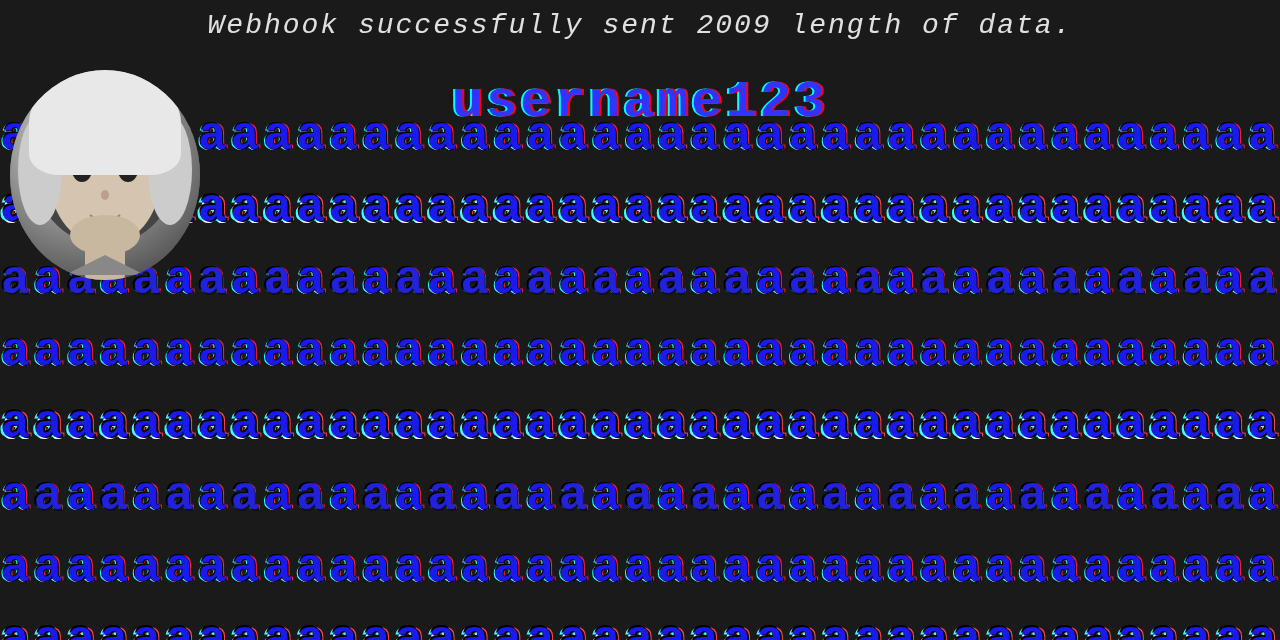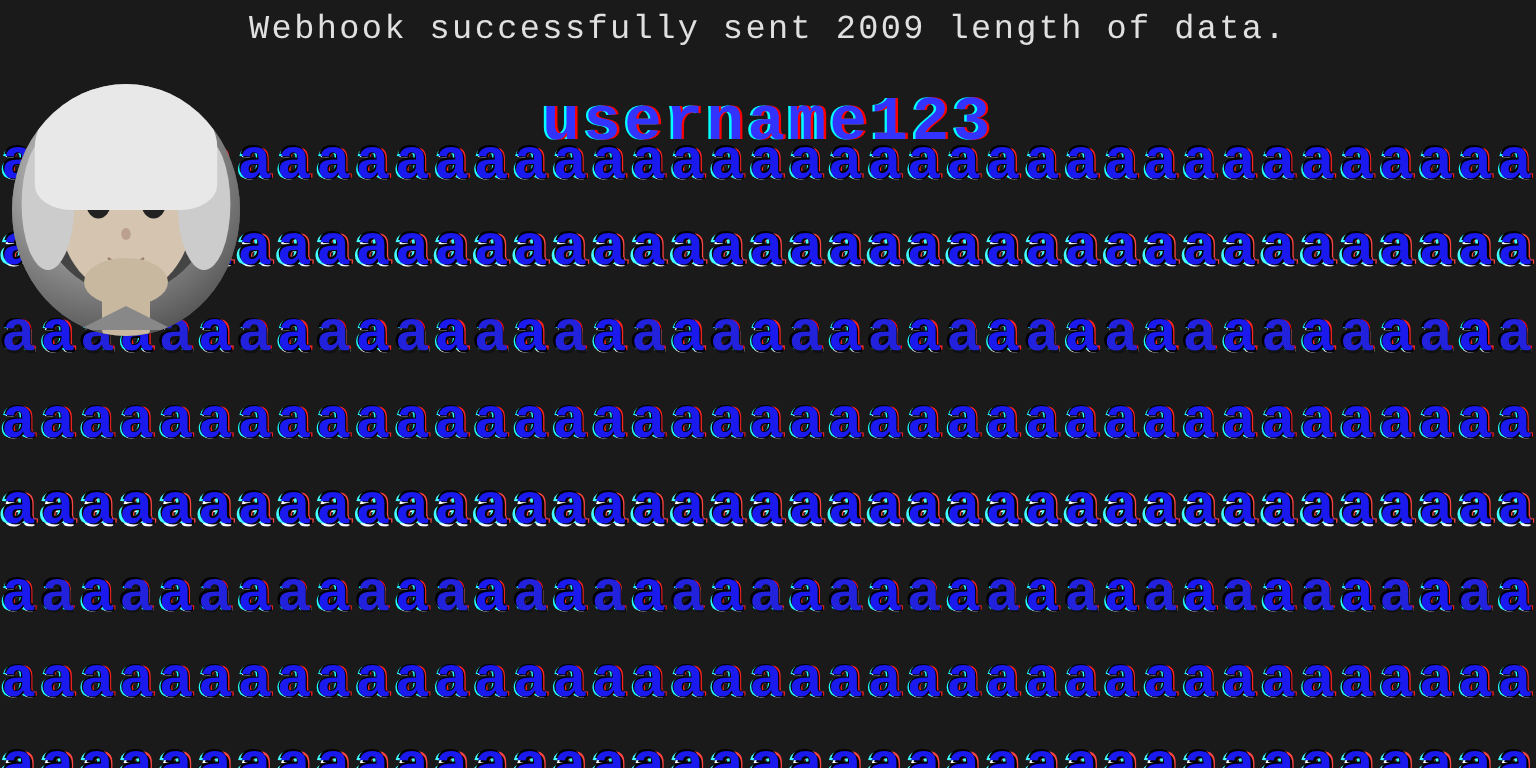--- a/index.html
+++ b/index.html
@@ -22,20 +22,21 @@
       top: 10px;
       left: 0;
       right: 0;
       text-align: center;
       color: #e0e0e0;
       font-family: 'Courier New', Courier, monospace;
       font-size: 28px;
       font-weight: normal;
       letter-spacing: 2px;
       z-index: 10;
+      font-style: italic;
     }
 
     .username-overlay {
       position: absolute;
       top: 73px;
       left: 50%;
       transform: translateX(-50%);
       font-family: 'Courier New', Courier, monospace;
       font-size: 52px;
       font-weight: bold;

